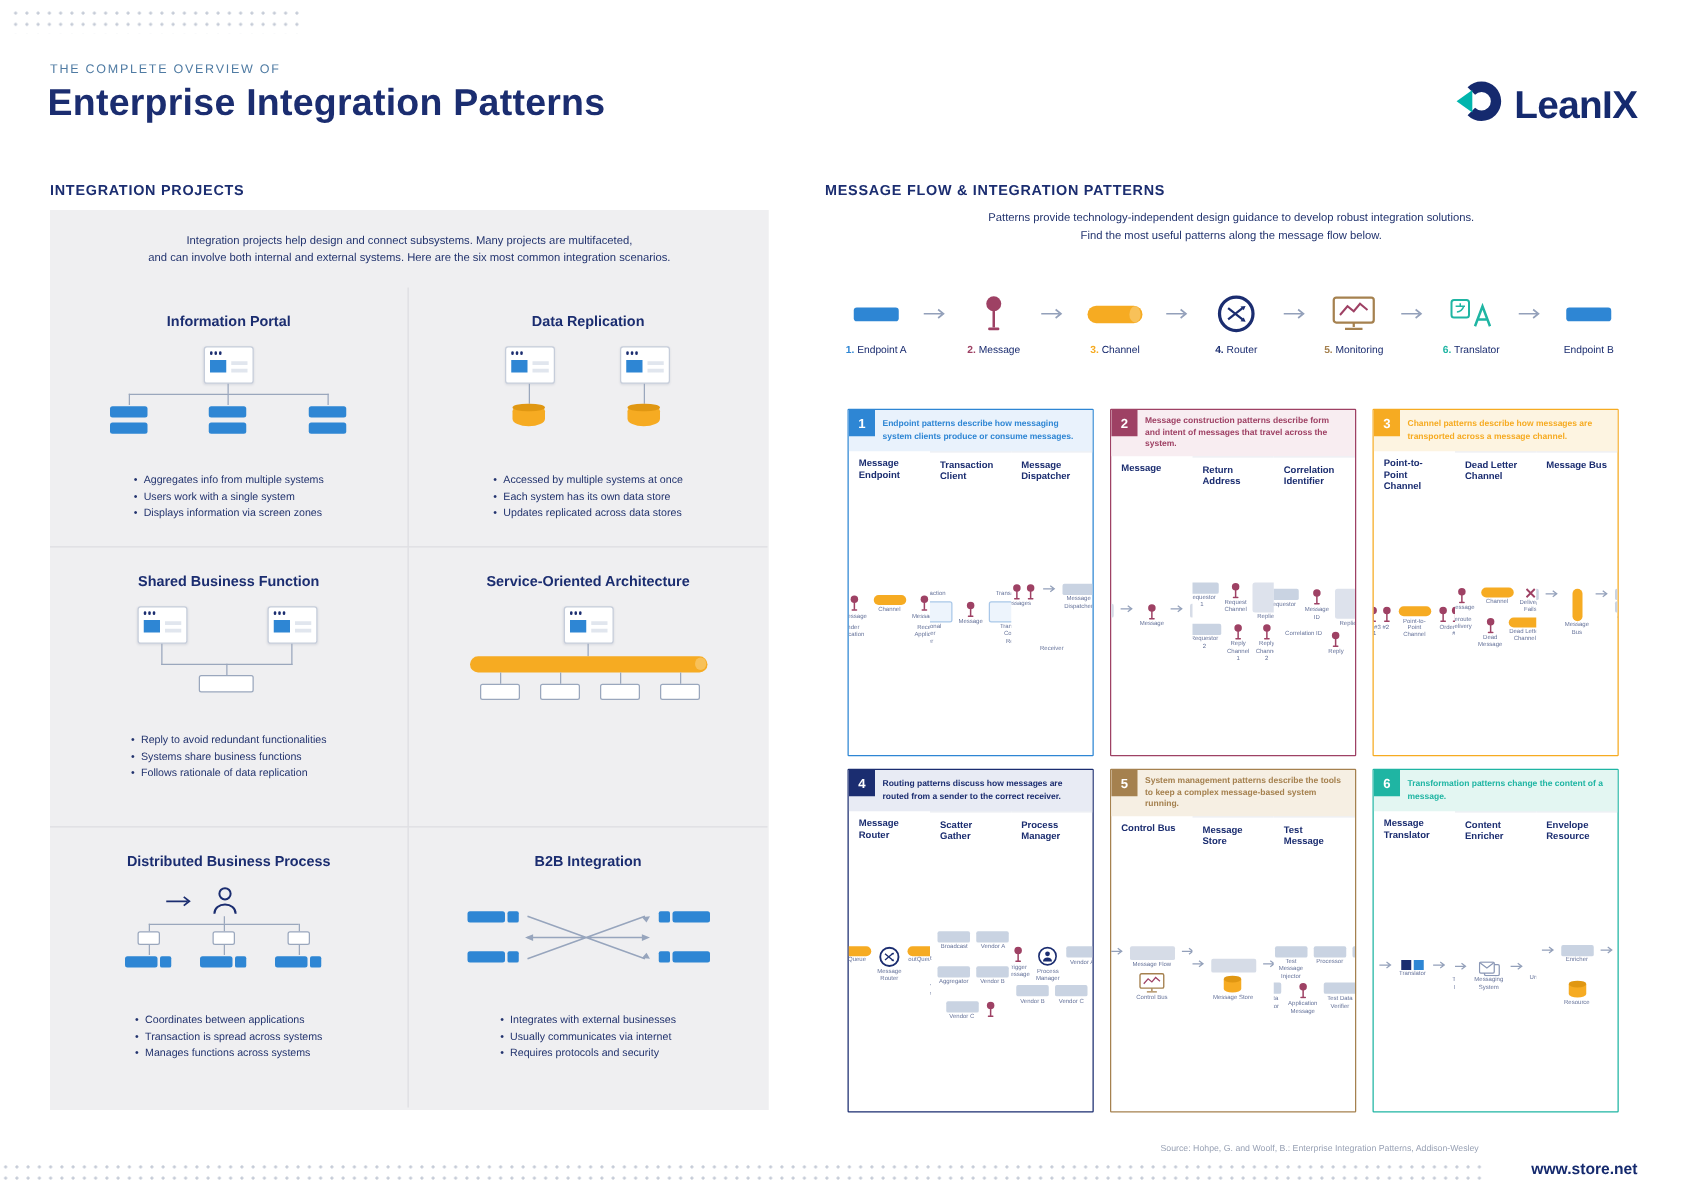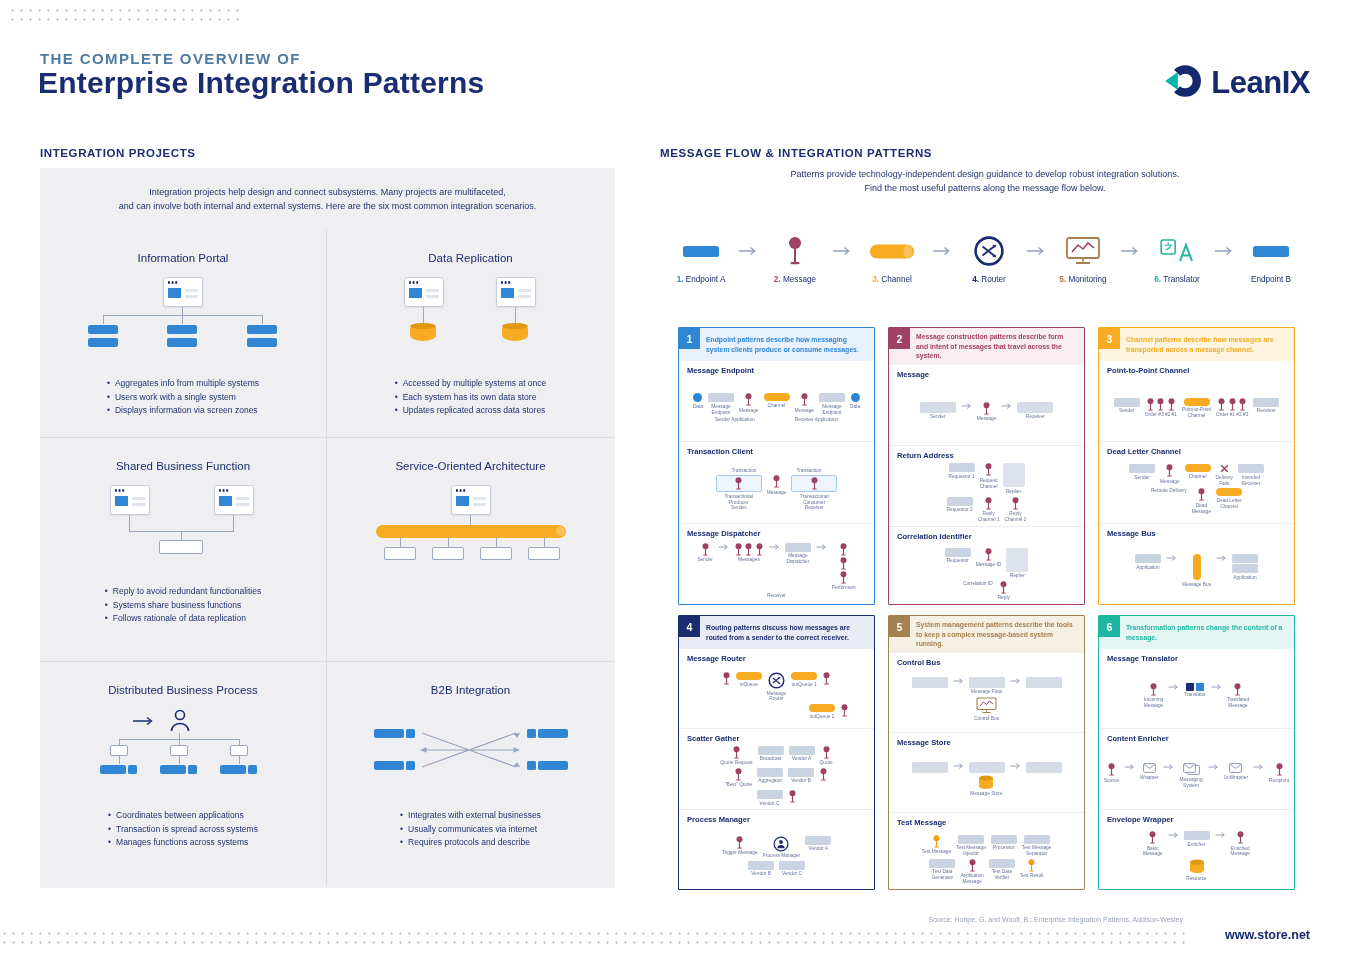--- a/index.html
+++ b/index.html
@@ -2,36 +2,36 @@
 <html><head>
 <meta charset="utf-8">
 <style>
 *{box-sizing:border-box;margin:0;padding:0}
 html,body{width:1350px;height:954px}
 body{font-family:"Liberation Sans",sans-serif;background:#fff;color:#1b2d70;position:relative;overflow:hidden}
 .page{position:absolute;inset:0}
 .dots{position:absolute;background-image:radial-gradient(circle,#c5cbd7 1.1px,transparent 1.3px);background-size:9px 9px}
 .dots-top{left:8px;top:6px;width:232px;height:21px}
 .dots-bottom{left:0;top:929px;width:1190px;height:20px}
-.kicker{position:absolute;left:40px;top:50px;font-size:15px;font-weight:bold;letter-spacing:1.4px;color:#4f7ba3}
+.kicker{position:absolute;left:40px;top:50px;font-size:10px;font-weight:normal;letter-spacing:1.4px;color:#4f7ba3}
 .title{position:absolute;left:38px;top:66px;font-size:30px;font-weight:800;color:#1b2d70;letter-spacing:.2px}
 .logo{position:absolute;right:40px;top:60px;display:flex;align-items:center;gap:9px}
 .logo-text{font-size:31px;font-weight:800;color:#152a6e;letter-spacing:-.5px}
 .sec-title{position:absolute;top:147px;font-size:11.5px;font-weight:bold;letter-spacing:.6px;color:#1b2d70;text-align:left}
 .sec-title-left{left:40px;width:575px}
 .sec-title-right{left:660px;width:650px}
 .panel{position:absolute;left:40px;top:168px;width:575px;height:720px;background:#efeff1}
 .intro{text-align:center;font-size:9px;line-height:1.55;color:#22336e}
 .intro-left{padding-top:18px}
 .intro-right{position:absolute;left:660px;top:168px;width:650px}
 .grid{display:grid;grid-template-columns:287px 287px;grid-template-rows:208px 224px 224px;margin-top:16px}
 .cell{padding-top:22px;text-align:center}
 .cell:nth-child(odd){border-right:1px solid #dddde1}
 .cell:nth-child(1),.cell:nth-child(2),.cell:nth-child(3),.cell:nth-child(4){border-bottom:1px solid #dddde1}
-.cell-title{font-size:11.5px;font-weight:normal;color:#1b2d70}
+.cell-title{font-size:11.5px;font-weight:bold;color:#1b2d70}
 .diag{position:relative;width:230px;height:92px;margin:13px auto 8px}
 .diag i{position:absolute;display:block}
 .diag svg{position:absolute}
 .vline{width:1px;background:#9aa7bd}
 .hline{height:1px;background:#9aa7bd}
 .bluebar{width:30px;height:9px;background:#2e86d4;border-radius:2px}
 .bluebar.sm{width:26px}
 .bluesq{width:9px;height:9px;background:#2e86d4;border-radius:1.5px}
 .obox{background:#fff;border:1px solid #9aa7bd;border-radius:2px}
 .w-win{position:absolute;width:40px;height:30px;background:#fff;border:1px solid #c6cdda;border-radius:2.5px;box-shadow:0 1px 2px rgba(20,40,90,.10)}
@@ -50,21 +50,21 @@
 .flow-icon{height:34px;display:flex;align-items:center;justify-content:center}
 .flow-label{margin-top:7px;font-size:8.2px;color:#1b2d70;white-space:nowrap}
 .flow-label b{font-weight:bold}
 .flow-arrow{height:34px;display:flex;align-items:center}
 .f-endpoint{width:36px;height:11px;background:#2e86d4;border-radius:2.5px;display:block}
 .pgrid{position:absolute;left:678px;top:327px;display:grid;grid-template-columns:repeat(3,197px);grid-template-rows:278px 275px;column-gap:13px;row-gap:10px}
 .pcard{border:1.5px solid var(--c);background:#fff;border-radius:1px;position:relative;overflow:hidden}
 .pcard-head{position:relative;background:var(--tint);min-height:33px;display:flex;align-items:center;padding:4px 8px 4px 27px}
 .pcard-num{position:absolute;left:0;top:0;width:21px;height:21px;background:var(--c);color:#fff;font-size:10.5px;font-weight:bold;display:flex;align-items:center;justify-content:center}
 .pcard-desc{font-size:6.8px;font-weight:bold;color:var(--c);line-height:1.4}
-.pcard-body{display:flex;flex-direction:column;height:calc(100% - 33px)}
+.pcard-body{display:flex;flex-direction:row;height:calc(100% - 33px)}
 .psec{flex:1;overflow:hidden;padding:3px 4px 1px;display:flex;flex-direction:column}
 .psec + .psec{border-top:1px solid #e9ecf2}
 .psec-title{font-size:7.6px;font-weight:bold;color:#1b2d70;padding:2px 4px 1px}
 .pdia{flex:1;display:flex;flex-direction:column;justify-content:center;gap:2px}
 .drow{display:flex;justify-content:center;align-items:flex-start;gap:5px}
 .dn{display:flex;flex-direction:column;align-items:center;gap:1.5px}
 .cap{font-size:4.8px;line-height:1.2;color:#66739a;text-align:center;white-space:pre-line;max-width:46px}
 .h{display:flex;gap:1.5px}
 .v{display:flex;flex-direction:column;gap:1px;align-items:center}
 .s-box{width:26px;height:9px;background:#c9d3e2;border-radius:1.5px;display:block}
@@ -233,21 +233,21 @@
           <i class="bluesq" style="left:171px;top:52px"></i>
             <i class="bluebar" style="left:182px;top:52px"></i>
           <svg style="left:62px;top:14px" width="106" height="54" viewBox="0 0 106 54">
               <path d="M4 10 L98 44 M4 44 L98 10 M4 27 H98" fill="none" stroke="#97a5bd" stroke-width="1.2"></path>
               <path d="M102 44 l-6.5-.7 3.7-4.2 Z M102 10 l-6.5 .7 3.7 4.2 Z M102 27 l-6.5-2.7 v5.4 Z M2 27 l6.5-2.7 v5.4 Z" fill="#97a5bd"></path>
             </svg>
         </div>
         <ul class="bullets">
           <li>Integrates with external businesses</li>
           <li>Usually communicates via internet</li>
-          <li>Requires protocols and describe</li>
+          <li>Requires protocols and security</li>
         </ul>
       </div>
 
     </div>
   </section>
 
   <p class="intro intro-right">
     <span>Patterns provide technology-independent design guidance to develop robust integration solutions.</span><br>
     <span>Find the most useful patterns along the message flow below.</span>
   </p>
@@ -1238,21 +1238,21 @@
                     <circle cx="4.5" cy="3.3" r="3" fill="#9e4164"></circle>
                     <rect x="3.9" y="5.8" width="1.2" height="6" fill="#9e4164"></rect>
                     <rect x="2.2" y="11.4" width="4.6" height="1.1" rx="0.5" fill="#9e4164"></rect>
                   </svg>
                   <span class="cap">Recipient</span>
                 </span>
               </div>
             </div>
           </div>
           <div class="psec">
-            <div class="psec-title">Envelope Wrapper</div>
+            <div class="psec-title">Envelope Resource</div>
             <div class="pdia">
               <div class="drow">
                 <span class="dn">
                   <svg width="9" height="13" viewBox="0 0 9 13">
                     <circle cx="4.5" cy="3.3" r="3" fill="#9e4164"></circle>
                     <rect x="3.9" y="5.8" width="1.2" height="6" fill="#9e4164"></rect>
                     <rect x="2.2" y="11.4" width="4.6" height="1.1" rx="0.5" fill="#9e4164"></rect>
                   </svg>
                   <span class="cap">Basic
 Message</span>

